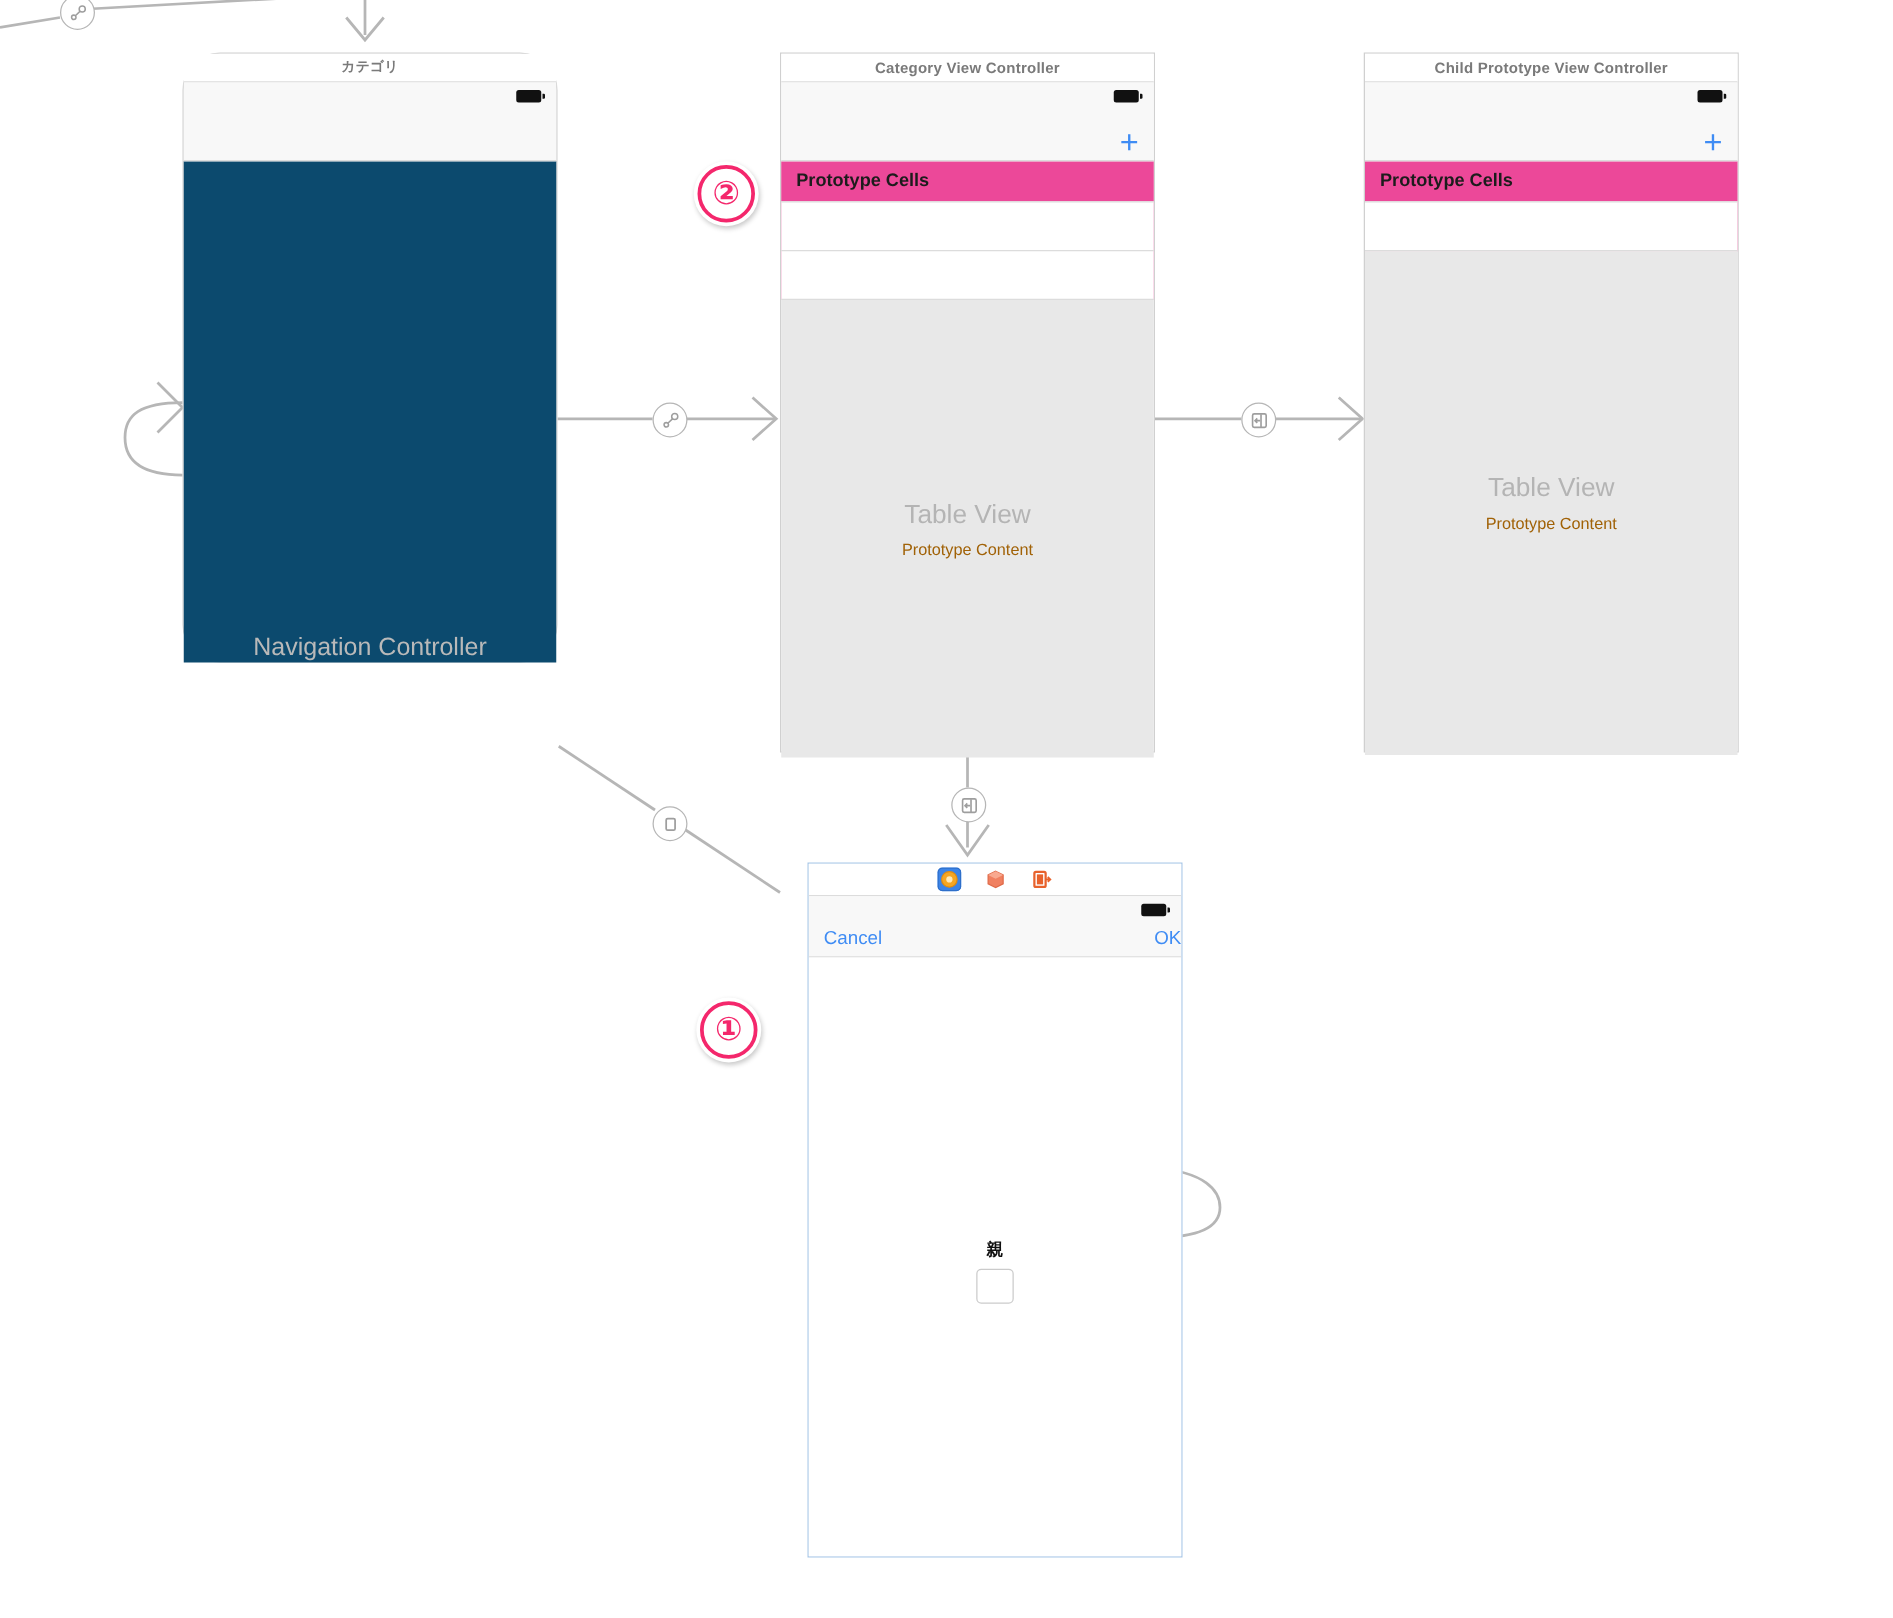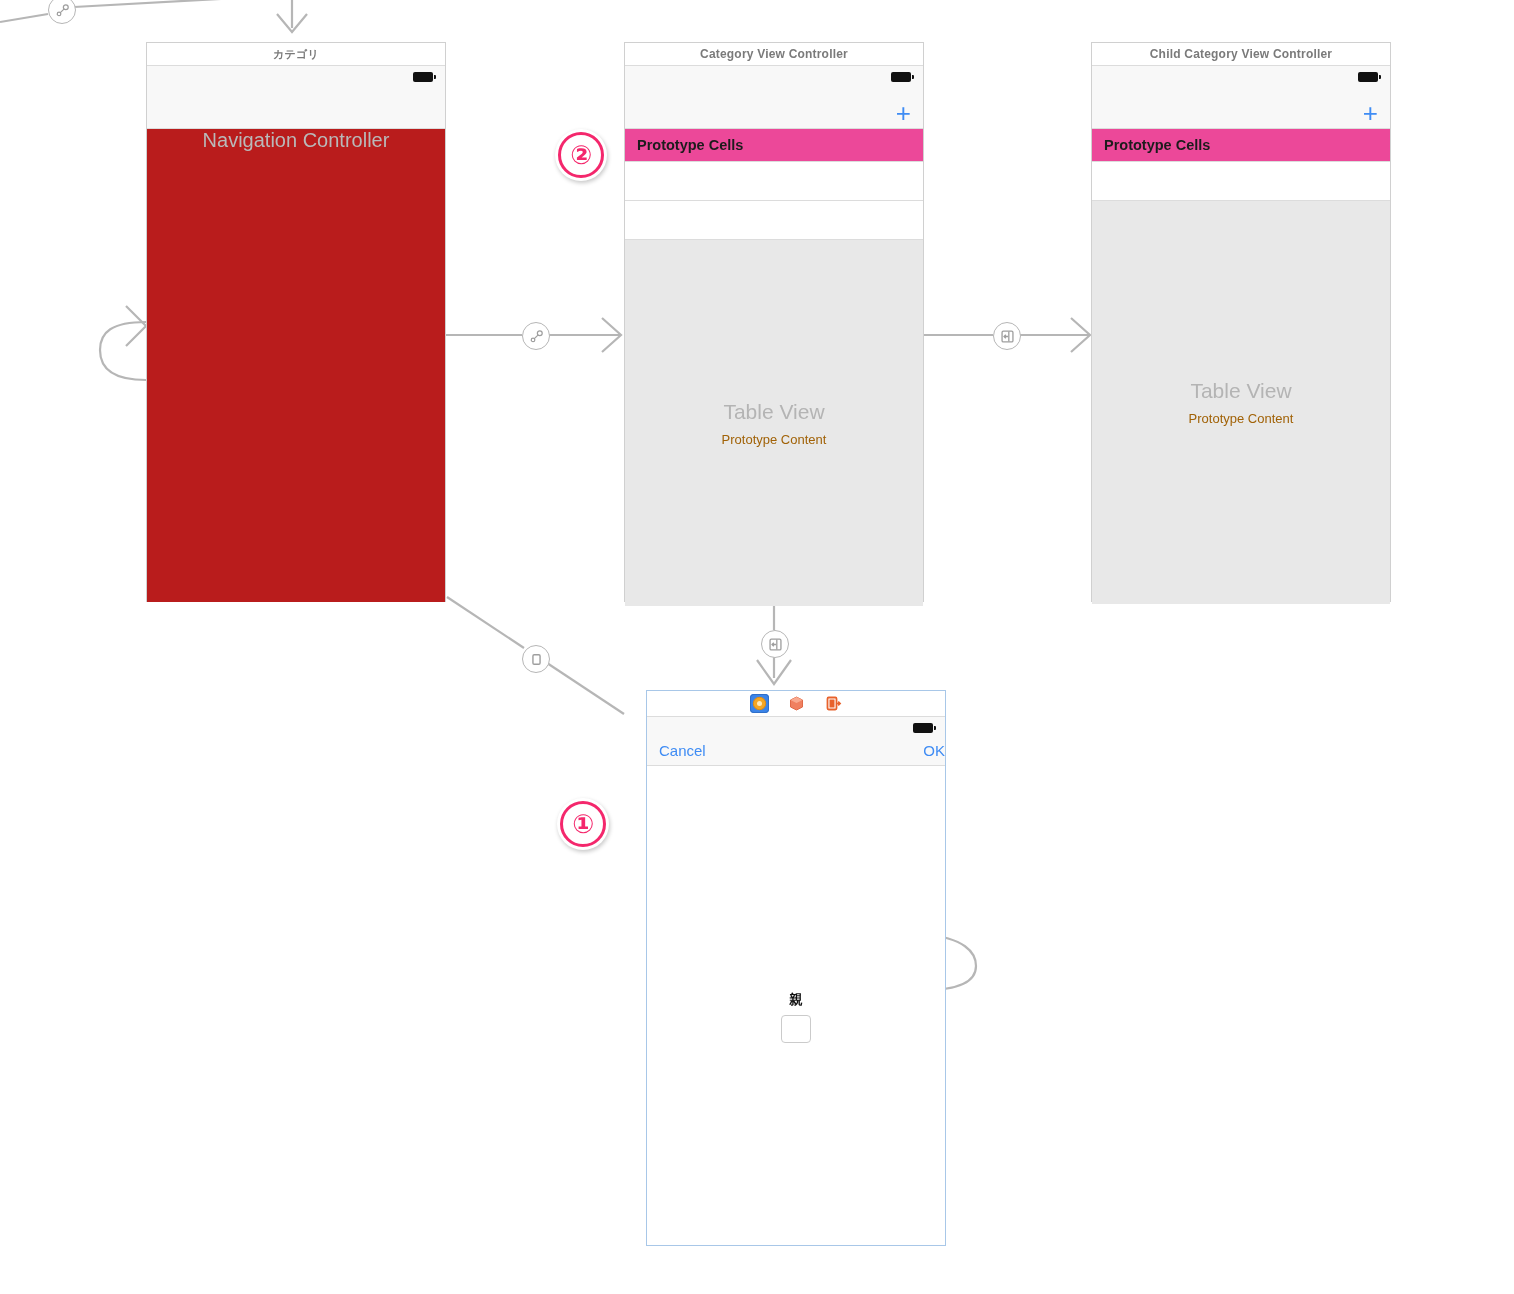--- a/index.html
+++ b/index.html
@@ -64,21 +64,21 @@
   .proto-cell.last{border-bottom:1px solid #dcdcdc;}
 
   
   .ph-body{
     background:#e8e8e8;display:flex;flex-direction:column;
     align-items:center;justify-content:center;
   }
   .ph-title{font-size:21px;color:#b4b4b4;font-weight:400;}
   .ph-sub{font-size:13px;color:#a16207;margin-top:8px;}
   .navctl-body{
-    background:#b91c1c;display:flex;align-items:flex-start;justify-content:center;
+    background:#0c4a6e;display:flex;align-items:flex-end;justify-content:center;
   }
   .navctl-label{font-size:20px;color:#b9b9b9;}
 
   
   .form-body{background:#ffffff;position:relative;}
   .field-group{position:absolute;left:0;right:0;text-align:center;}
   .field-label{font-size:13.5px;font-weight:bold;color:#111;}
   .field-box{
     width:28px;height:26px;margin:6px auto 0;
     border:1px solid #cbcbcb;border-radius:4px;background:#fff;
@@ -172,21 +172,21 @@
       <path d="M8.6,8 L4.6,8 M6.2,6.1 L4.3,8 L6.2,9.9" fill="none" stroke="#9e9e9e" stroke-width="1.4"></path>
     </svg>
   </div>
 
   <div class="segue-badge" style="left:522px;top:645px;">
     <svg width="15" height="15" viewBox="0 0 16 16">
       <rect x="4.2" y="3.0" width="7.6" height="10" rx="1.3" fill="none" stroke="#9e9e9e" stroke-width="1.5"></rect>
     </svg>
   </div>
 
-  <div class="scene scene-border" style="left:146px;top:42px;width:300px;height:560px;">
+  <div class="scene scene-border" style="left:146px;top:42px;width:300px;height:488px;border-radius:30px;">
     <div class="scene-title jp">カテゴリ</div>
     <div class="navbar h-tall">
       <div class="statusbar">
         <span class="batt-body"></span>
           <span class="batt-cap"></span>
       </div>
     </div>
     <div class="navctl-body" style="height:calc(100% - 85px);">
       <span class="navctl-label">Navigation Controller</span>
     </div>
@@ -206,21 +206,21 @@
       <div class="proto-cell"></div>
       <div class="proto-cell last"></div>
     </div>
     <div class="ph-body" style="height:calc(100% - 192px);">
       <span class="ph-title">Table View</span>
       <span class="ph-sub">Prototype Content</span>
     </div>
   </div>
 
   <div class="scene scene-border" style="left:1091px;top:42px;width:300px;height:560px;">
-    <div class="scene-title">Child Category View Controller</div>
+    <div class="scene-title">Child Prototype View Controller</div>
     <div class="navbar h-tall">
       <div class="statusbar">
         <span class="batt-body"></span>
           <span class="batt-cap"></span>
       </div>
       <div class="plus-btn">+</div>
     </div>
     <div class="proto-wrap">
       <div class="proto-header">Prototype Cells</div>
       <div class="proto-cell last"></div>

